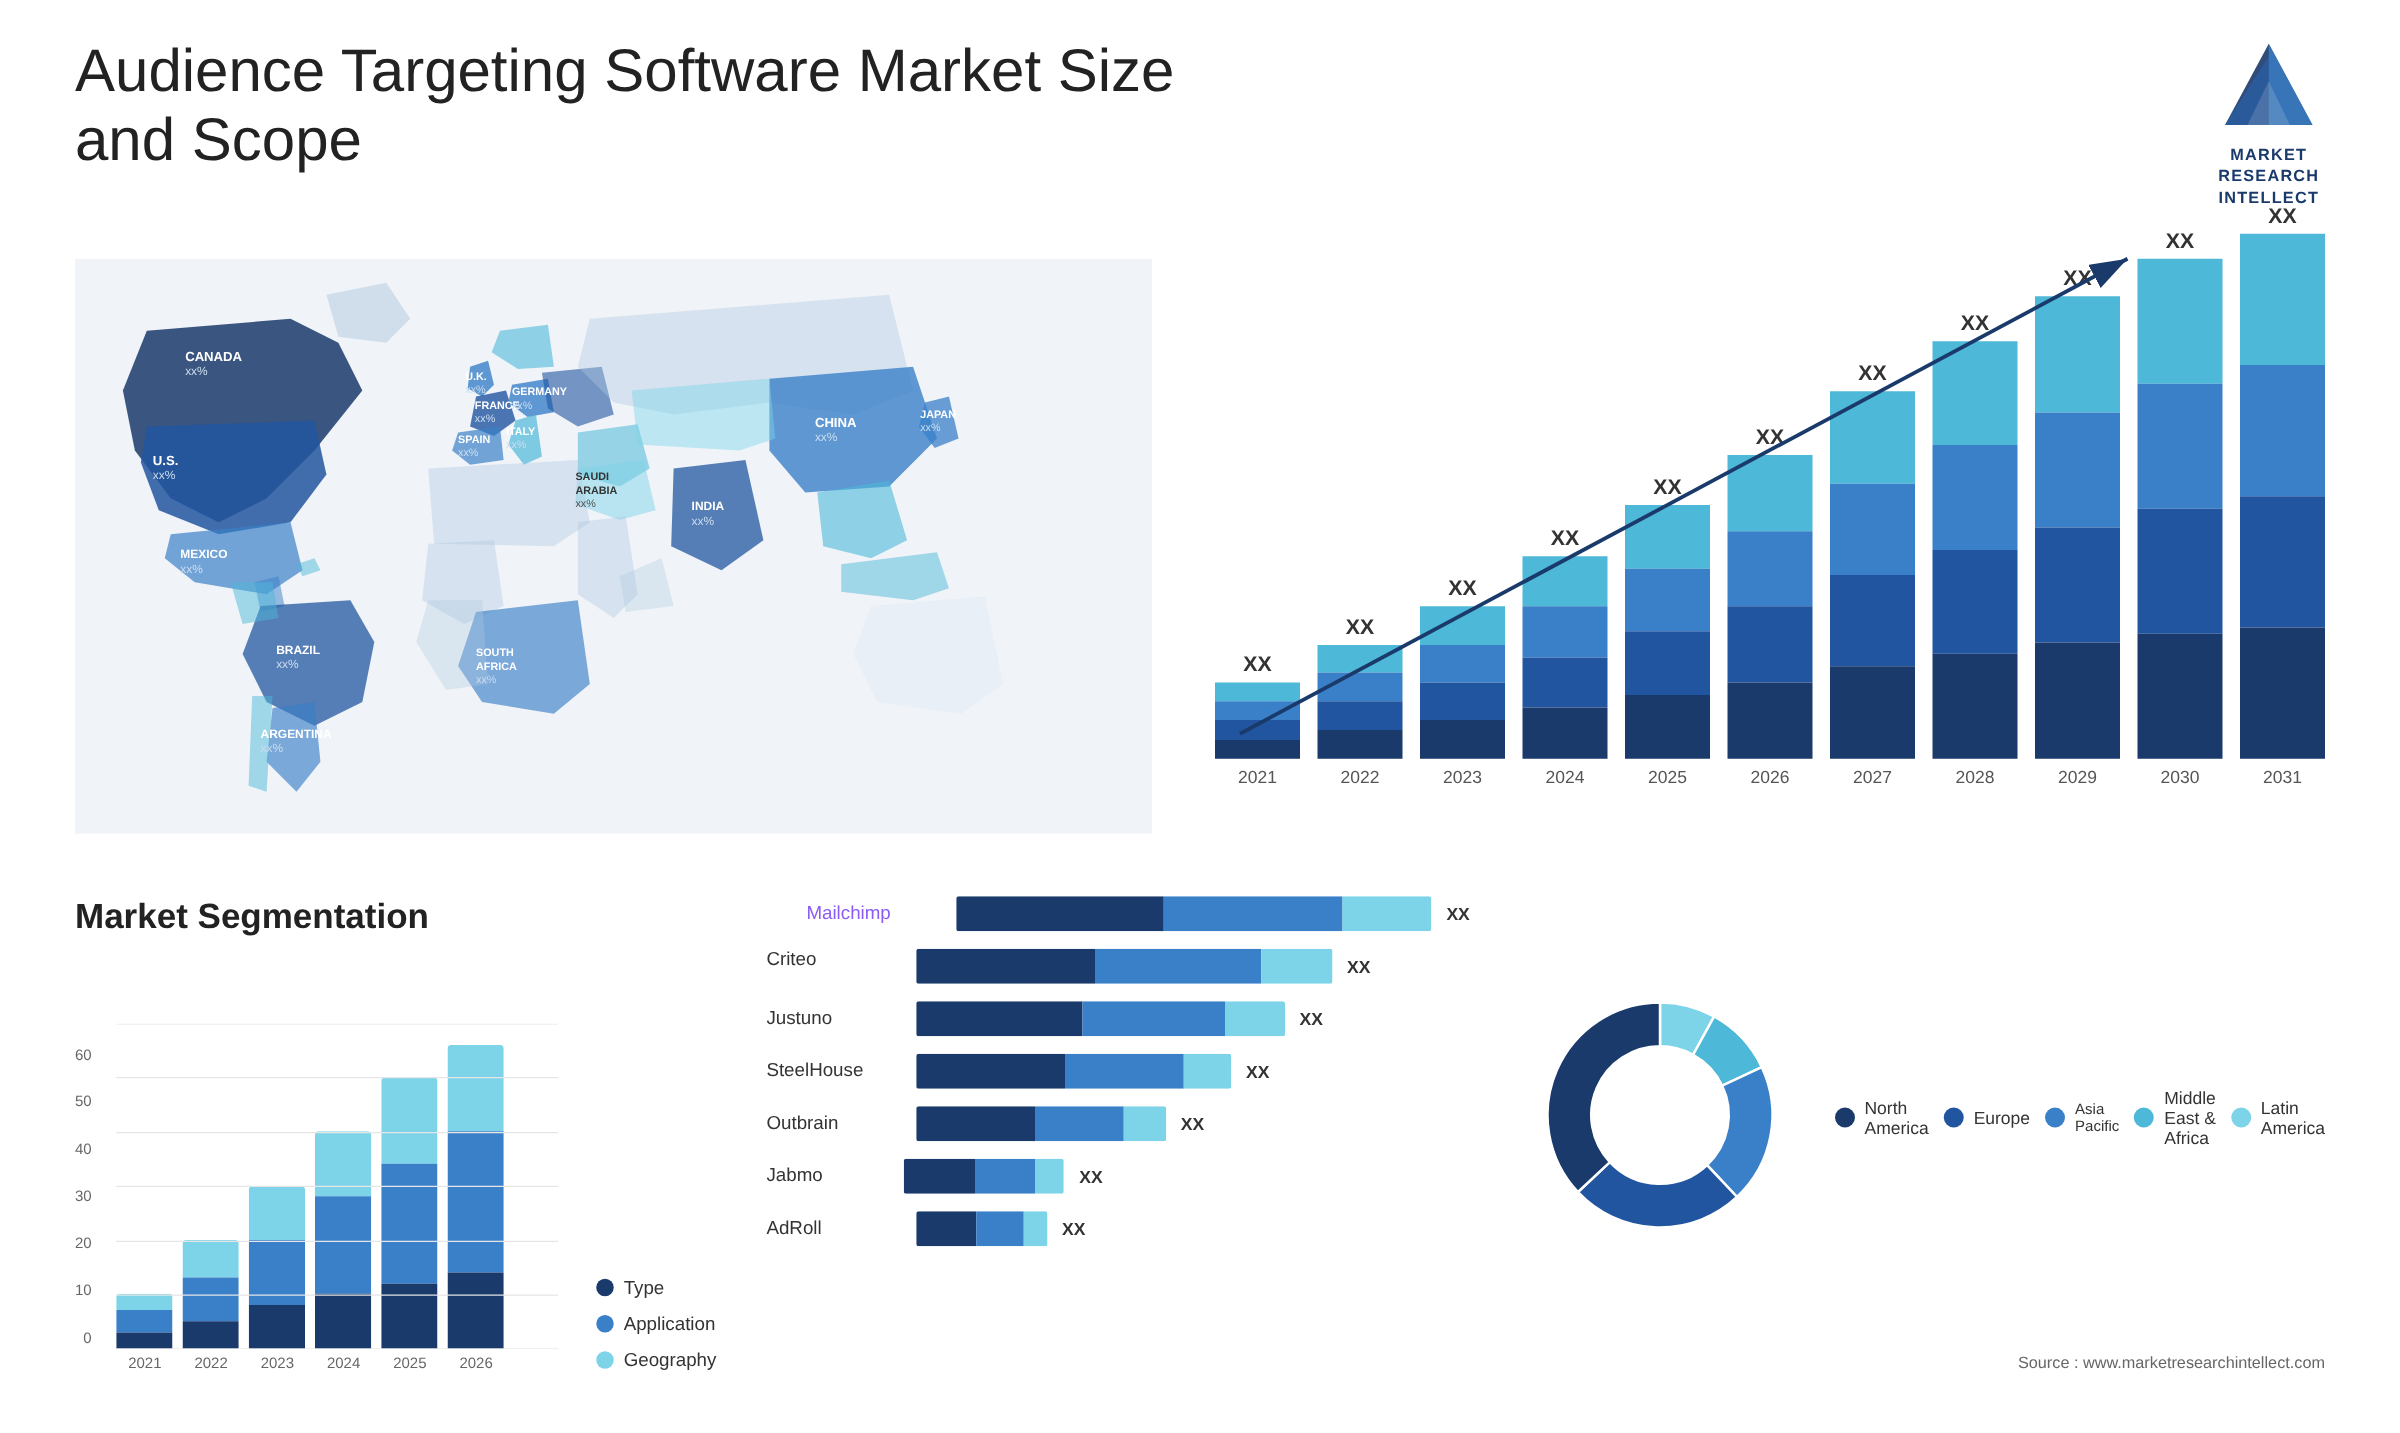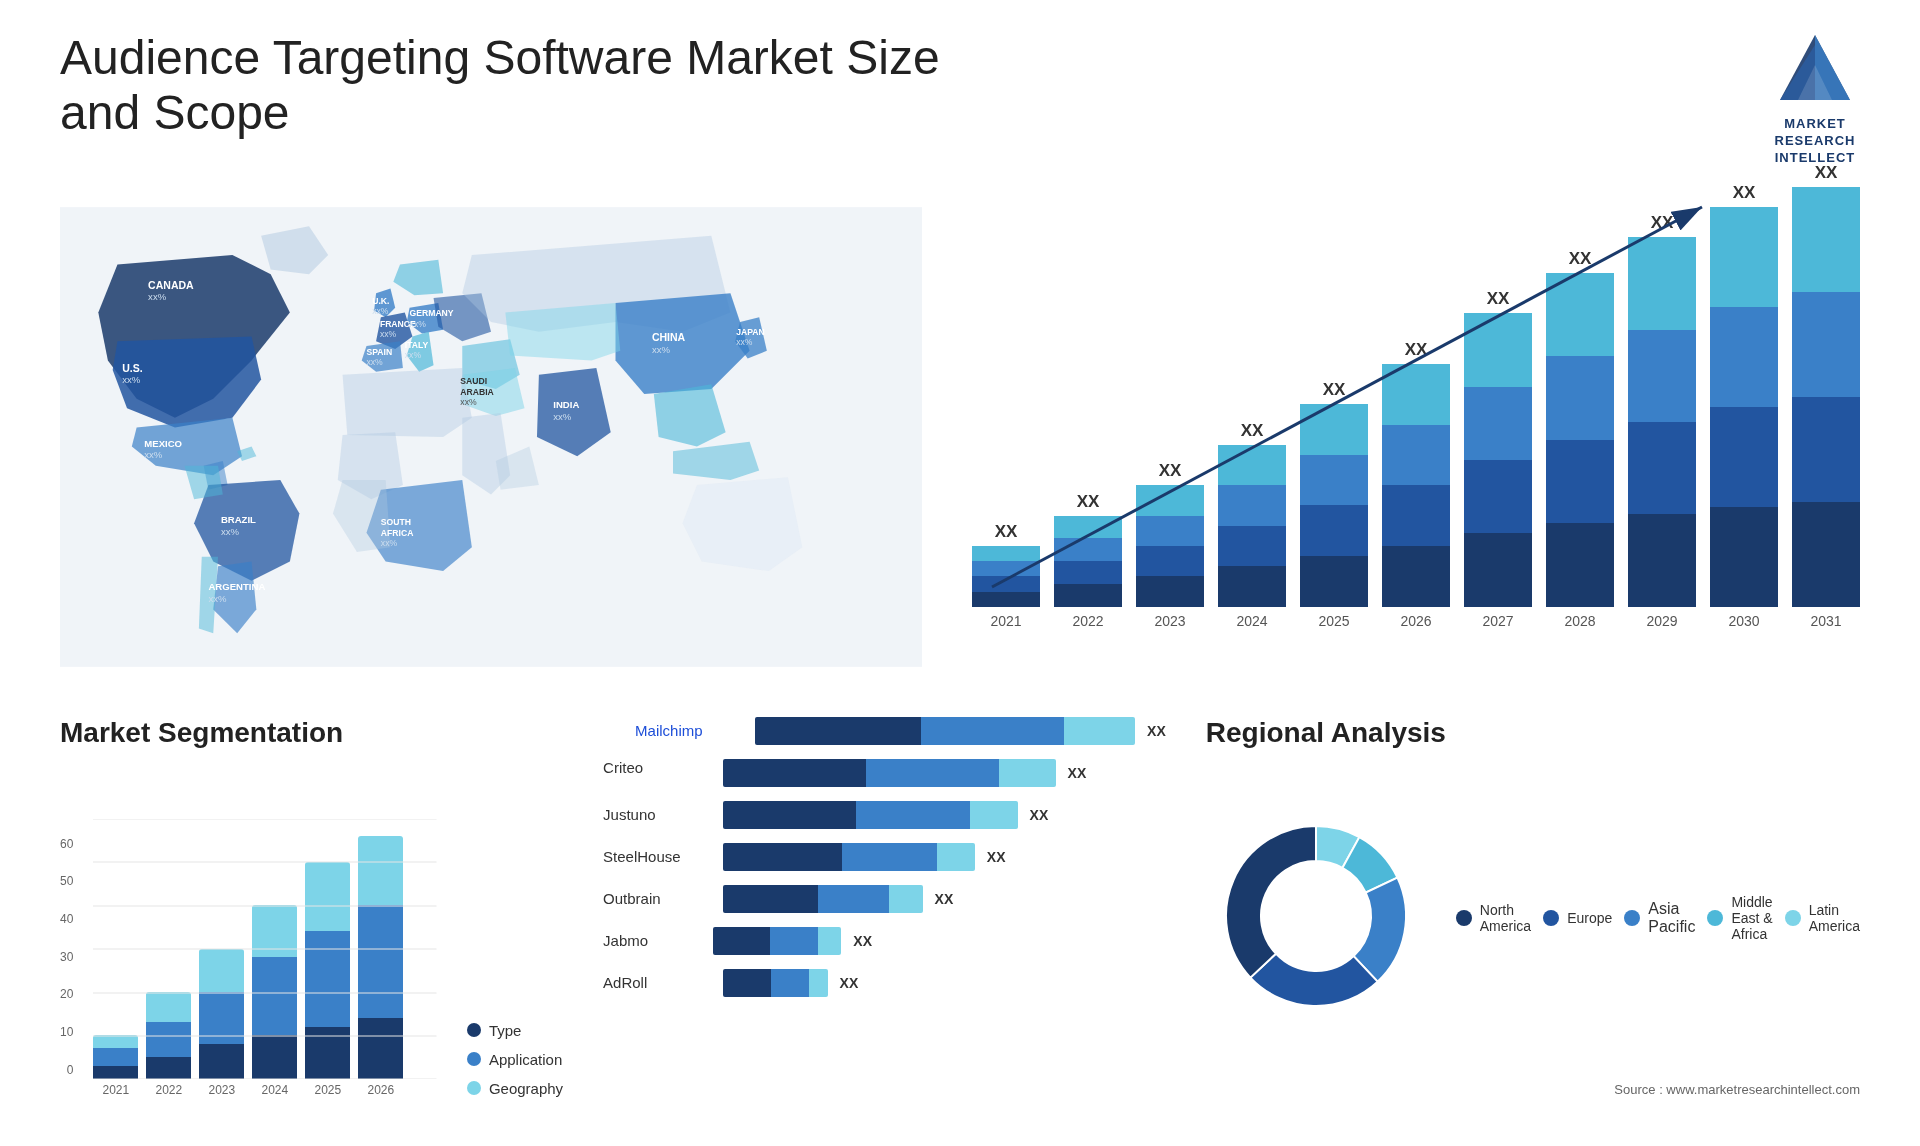--- a/index.html
+++ b/index.html
@@ -526,21 +526,21 @@
               <div style="width: 14px; height: 14px; border-radius: 50%; background: rgb(125, 212, 232); flex-shrink: 0;"></div>
               <span>Geography</span>
             </div>
           </div>
       </div>
     </div>
 
     <div class="players-container">
       <div class="players-list" id="players-list">
       <div style="display: flex; align-items: center; gap: 10px; margin-bottom: 6px;">
-            <div style="width: 110px; font-size: 15px; color: #1d4ed8; flex-shrink: 0; margin-left: 32px;">Mailchimp</div>
+            <div style="width: 110px; font-size: 15px; color: #8b5cf6; flex-shrink: 0; margin-left: 32px;">Mailchimp</div>
             <div style="display: flex; align-items: center; gap: 6px;">
               <div style="display: flex; height: 28px; width: 380px; border-radius: 2px; overflow: hidden;">
                 <div style="width: 166.25px; height: 100%; background: rgb(26, 58, 107);"></div>
                 <div style="width: 142.5px; height: 100%; background: rgb(58, 128, 200);"></div>
                 <div style="width: 71.25px; height: 100%; background: rgb(125, 212, 232);"></div>
               </div>
               <span style="font-size: 14px; font-weight: 700; color: rgb(51, 51, 51); margin-left: 6px;">XX</span>
             </div>
           </div>
           <div style="display: flex; align-items: flex-start; gap: 10px; margin-bottom: 6px;">
@@ -606,41 +606,40 @@
                 <div style="width: 38px; height: 100%; background: rgb(58, 128, 200);"></div>
                 <div style="width: 19px; height: 100%; background: rgb(125, 212, 232);"></div>
               </div>
               <span style="font-size: 14px; font-weight: 700; color: rgb(51, 51, 51); margin-left: 6px;">XX</span>
             </div>
           </div>
         </div>
     </div>
 
     <div class="regional-container">
-      <div class="section-title">Regional Analysis</div>
       <div class="donut-legend-wrap">
         <div class="donut-wrap">
           <svg width="220" height="220" viewBox="0 0 220 220" id="donut-svg">
           <path d="M 110 20 A 90 90 0 0 1 153.3578306691544 31.13239879605227 L 136.49645207559433 61.803132597587506 A 55 55 0 0 0 110 55 Z" fill="#7dd4e8" stroke="#fff" stroke-width="2"></path>
               <path d="M 153.3578306691544 31.13239879605227 A 90 90 0 0 1 191.43443472194176 71.67986375914347 L 159.76548788563107 86.58213896392101 A 55 55 0 0 0 136.49645207559433 61.803132597587506 Z" fill="#4db8d8" stroke="#fff" stroke-width="2"></path>
               <path d="M 191.43443472194176 71.67986375914347 A 90 90 0 0 1 171.60923953358198 175.60717646792705 L 147.65009082607787 150.09327450817764 A 55 55 0 0 0 159.76548788563107 86.58213896392101 Z" fill="#3a80c8" stroke="#fff" stroke-width="2"></path>
               <path d="M 171.60923953358198 175.60717646792705 A 90 90 0 0 1 44.39282353207298 171.609239533582 L 69.90672549182239 147.65009082607787 A 55 55 0 0 0 147.65009082607787 150.09327450817764 Z" fill="#2255a0" stroke="#fff" stroke-width="2"></path>
               <path d="M 44.39282353207298 171.609239533582 A 90 90 0 0 1 109.99999999999999 20 L 109.99999999999999 55 A 55 55 0 0 0 69.90672549182239 147.65009082607787 Z" fill="#1a3a6b" stroke="#fff" stroke-width="2"></path>
             </svg>
         </div>
         <div class="regional-legend" id="regional-legend">
         <div style="display: flex; align-items: center; gap: 8px; font-size: 14px; color: rgb(51, 51, 51);">
               <div style="width: 16px; height: 16px; border-radius: 50%; background: rgb(26, 58, 107); flex-shrink: 0;"></div>
               <span>North America</span>
             </div>
             <div style="display: flex; align-items: center; gap: 8px; font-size: 14px; color: rgb(51, 51, 51);">
               <div style="width: 16px; height: 16px; border-radius: 50%; background: rgb(34, 85, 160); flex-shrink: 0;"></div>
               <span>Europe</span>
             </div>
-            <div style="display: flex; align-items: center; gap: 8px; font-size: 16px; color: rgb(51, 51, 51);">
+            <div style="display: flex; align-items: center; gap: 8px; font-size: 12px; color: rgb(51, 51, 51);">
               <div style="width: 16px; height: 16px; border-radius: 50%; background: rgb(58, 128, 200); flex-shrink: 0;"></div>
               <span>Asia Pacific</span>
             </div>
             <div style="display: flex; align-items: center; gap: 8px; font-size: 14px; color: rgb(51, 51, 51);">
               <div style="width: 16px; height: 16px; border-radius: 50%; background: rgb(77, 184, 216); flex-shrink: 0;"></div>
               <span>Middle East &amp; Africa</span>
             </div>
             <div style="display: flex; align-items: center; gap: 8px; font-size: 14px; color: rgb(51, 51, 51);">
               <div style="width: 16px; height: 16px; border-radius: 50%; background: rgb(125, 212, 232); flex-shrink: 0;"></div>
               <span>Latin America</span>

